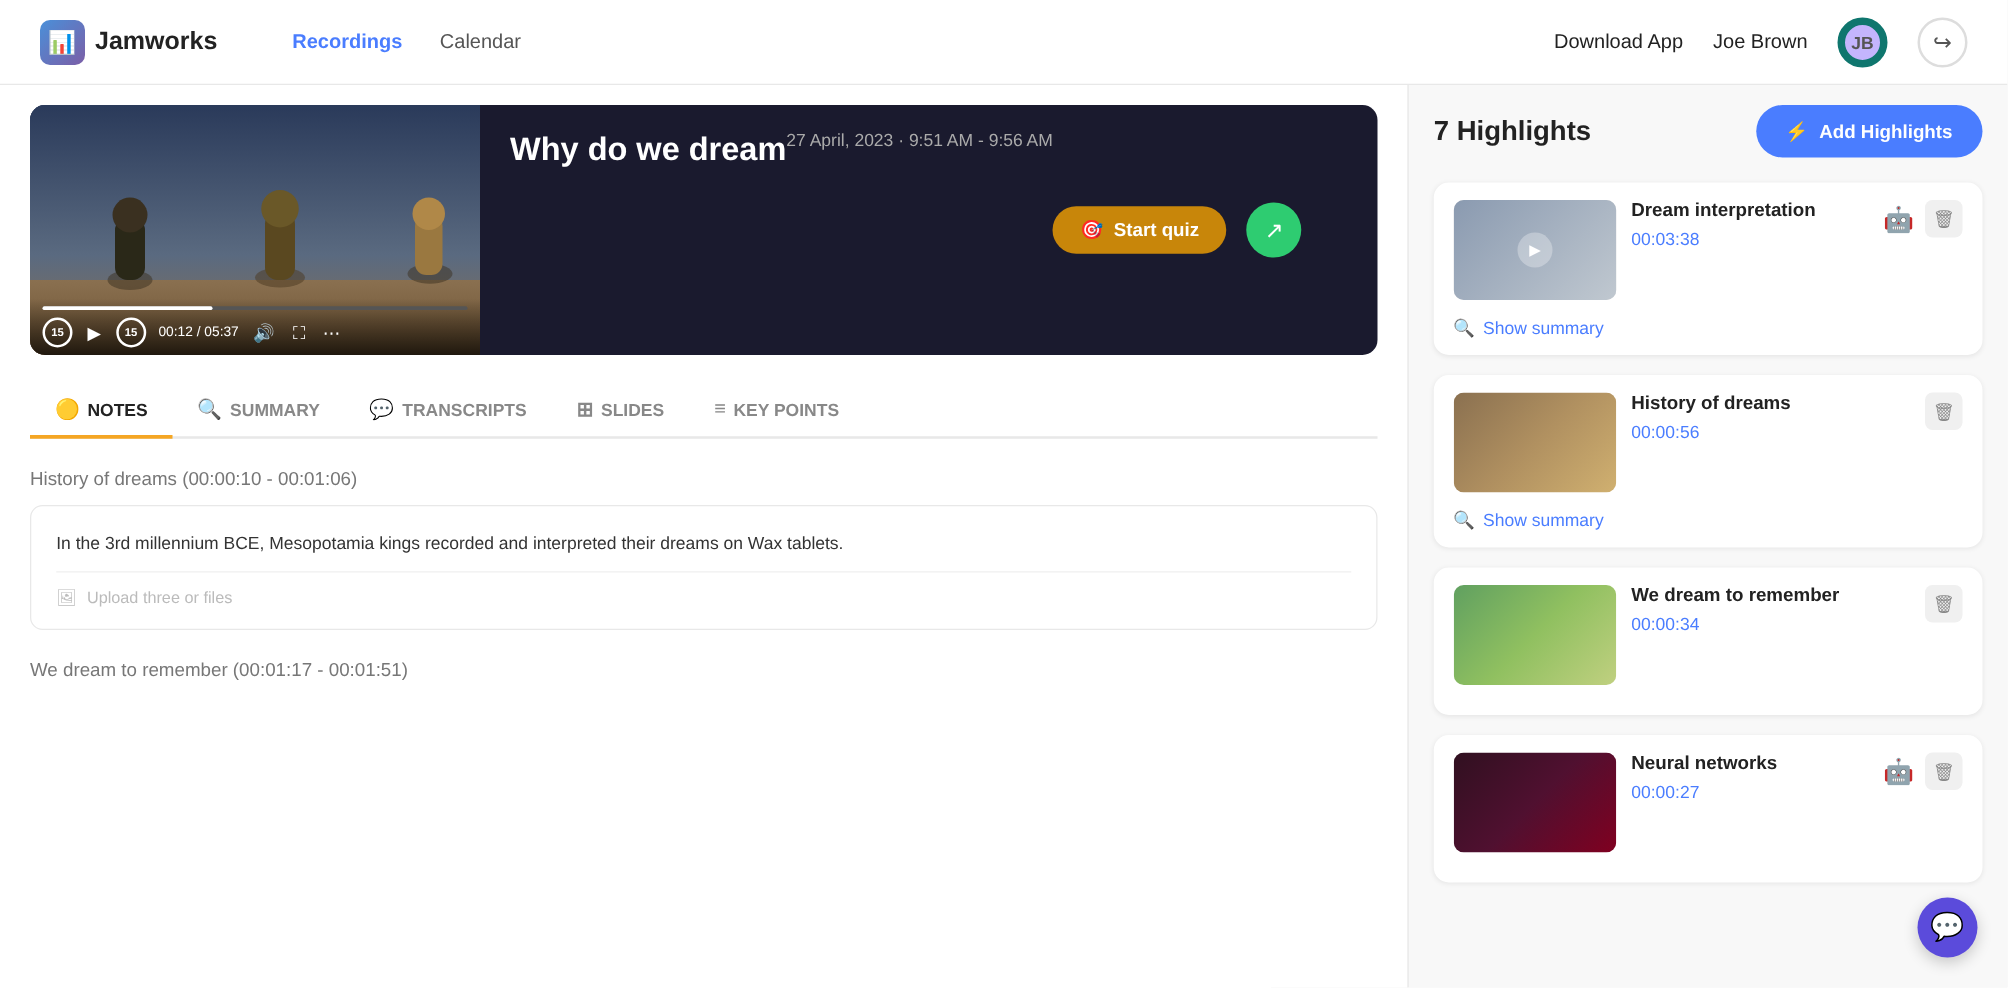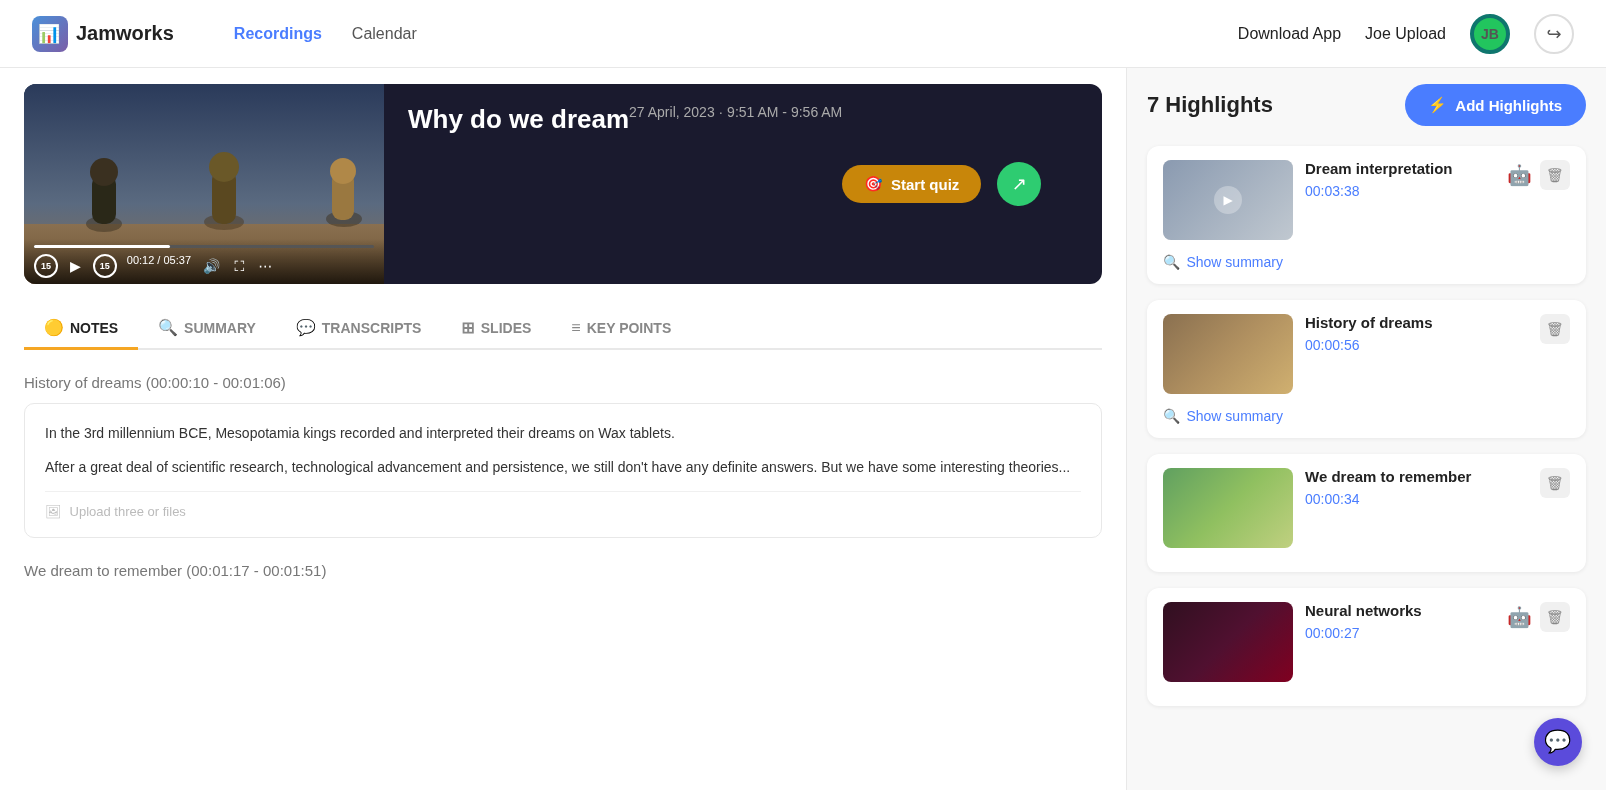--- a/index.html
+++ b/index.html
@@ -13,21 +13,21 @@
     }
     .nav-logo { display: flex; align-items: center; gap: 8px; margin-right: 60px; }
     .nav-logo-icon { width: 36px; height: 36px; background: linear-gradient(135deg,#4A90D9,#7B5EA7); border-radius: 8px; display: flex; align-items: center; justify-content: center; color: #fff; font-size: 18px; }
     .nav-logo-text { font-size: 20px; font-weight: 700; color: #222; }
     .nav-links { display: flex; gap: 30px; align-items: center; }
     .nav-link { font-size: 16px; color: #555; text-decoration: none; font-weight: 500; }
     .nav-link.active { color: #4A7DFF; font-weight: 600; }
     .nav-right { margin-left: auto; display: flex; align-items: center; gap: 24px; }
     .nav-download { font-size: 16px; font-weight: 500; color: #222; }
     .nav-username { font-size: 16px; font-weight: 500; color: #222; }
-    .nav-avatar { width: 40px; height: 40px; border-radius: 50%; border: 4px solid #0f766e; background: #22c55e; display: flex; align-items: center; justify-content: center; font-size: 14px; font-weight: 600; color: #555; }
+    .nav-avatar { width: 40px; height: 40px; border-radius: 50%; border: 6px solid #0f766e; background: #c4b5fd; display: flex; align-items: center; justify-content: center; font-size: 14px; font-weight: 600; color: #555; }
     .nav-logout { width: 40px; height: 40px; border-radius: 50%; border: 2px solid #ddd; background: #fff; display: flex; align-items: center; justify-content: center; font-size: 18px; color: #555; cursor: pointer; }
 
     
     .main-layout { display: flex; height: calc(100vh - 68px); overflow: hidden; }
 
     
     .left-panel { flex: 1; overflow-y: auto; padding: 16px 24px; background: #fff; }
 
     
     .video-container {
@@ -39,21 +39,21 @@
       width: 100%; height: 100%;
       background: linear-gradient(160deg, #3a5070 0%, #6a7090 50%, #8a6040 100%);
       display: flex; align-items: center; justify-content: center;
     }
     .video-controls-bar {
       position: absolute; bottom: 0; left: 0; right: 0; padding: 6px 10px;
       background: linear-gradient(transparent, rgba(0,0,0,0.7));
     }
     .progress-bar { height: 3px; background: #555; border-radius: 2px; margin-bottom: 6px; position: relative; }
     .progress-fill { height: 100%; width: 40%; background: #fff; border-radius: 2px; }
-    .controls-row { display: flex; gap: 10px; color: #fff; font-size: 12px; }
+    .controls-row { display: flex; align-items: center; gap: 10px; color: #fff; font-size: 12px; }
     .ctrl-btn { background: none; border: none; color: #fff; cursor: pointer; font-size: 14px; padding: 2px; }
     .time-display { font-size: 11px; color: #fff; }
     .rewind-btn, .forward-btn { width: 24px; height: 24px; border-radius: 50%; border: 2px solid #fff; display: flex; align-items: center; justify-content: center; font-size: 9px; color: #fff; font-weight: 700; }
 
     .video-info { padding: 20px 24px; display: flex; flex-direction: row; justify-content: center; color: #fff; }
     .video-title { font-size: 26px; font-weight: 700; color: #fff; margin-bottom: 8px; }
     .video-date { font-size: 14px; color: #aaa; margin-bottom: 32px; }
     .video-actions { display: flex; gap: 16px; align-items: center; }
     .start-quiz-btn {
       background: #c8860a; color: #fff; border: none; border-radius: 24px;
@@ -145,21 +145,21 @@
   <div class="nav-logo">
     <div class="nav-logo-icon">📊</div>
     <span class="nav-logo-text">Jamworks</span>
   </div>
   <div class="nav-links">
     <a class="nav-link active">Recordings</a>
     <a class="nav-link">Calendar</a>
   </div>
   <div class="nav-right">
     <span class="nav-download">Download App</span>
-    <span class="nav-username">Joe Upload</span>
+    <span class="nav-username">Joe Brown</span>
     <div class="nav-avatar">JB</div>
     <div class="nav-logout">↪</div>
   </div>
 </nav>
 
 <div class="main-layout">
 
   <div class="left-panel">
 
     <div class="video-container">
@@ -246,21 +246,20 @@
       </div>
     </div>
 
     <div class="notes-section">
       <div class="section-heading">
         <span>History of dreams</span>
         <span>(00:00:10 - 00:01:06)</span>
       </div>
       <div class="note-card">
         <div class="note-bullet">In the 3rd millennium BCE, Mesopotamia kings recorded and interpreted their dreams on Wax tablets.</div>
-        <div class="note-bullet">After a great deal of scientific research, technological advancement and persistence, we still don't have any definite answers. But we have some interesting theories...</div>
         <div class="upload-row">
           <span>🖼</span>
           <span>Upload three or files</span>
         </div>
       </div>
     </div>
 
     <div class="notes-section">
       <div class="section-heading">
         <span>We dream to remember</span>

